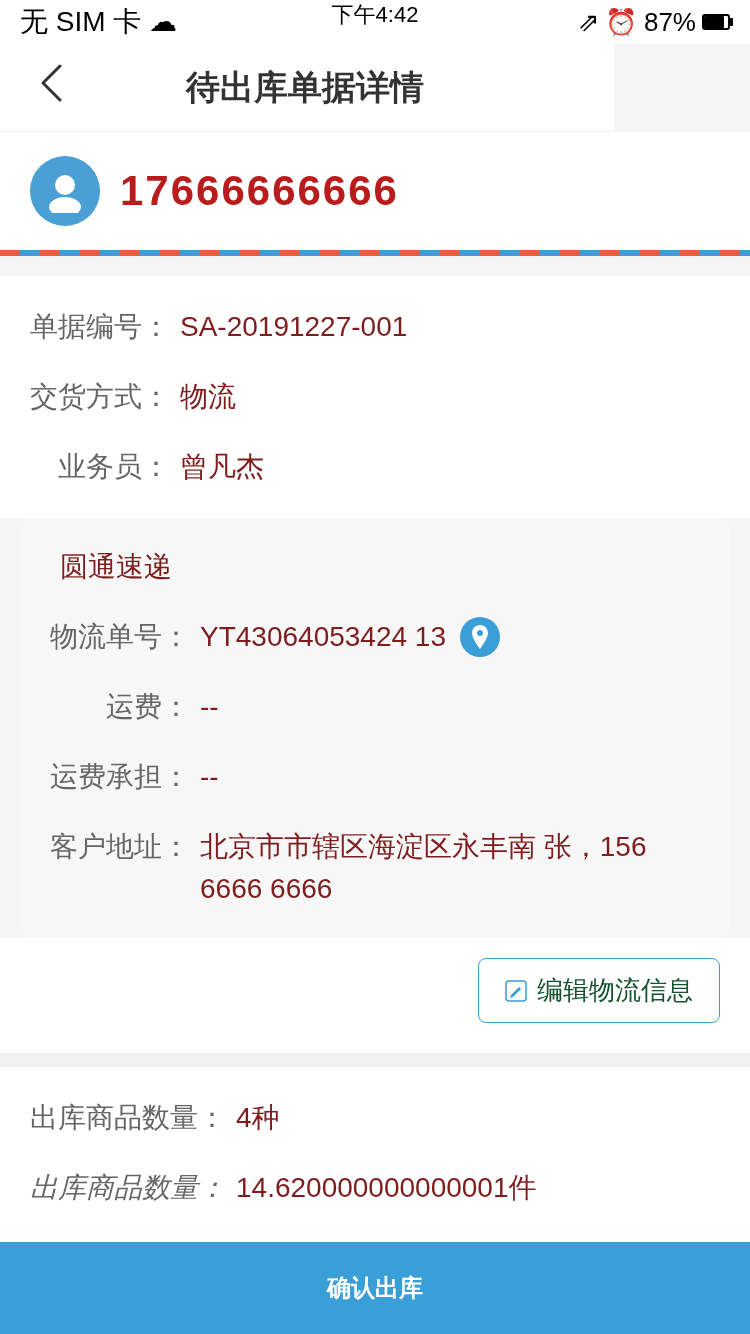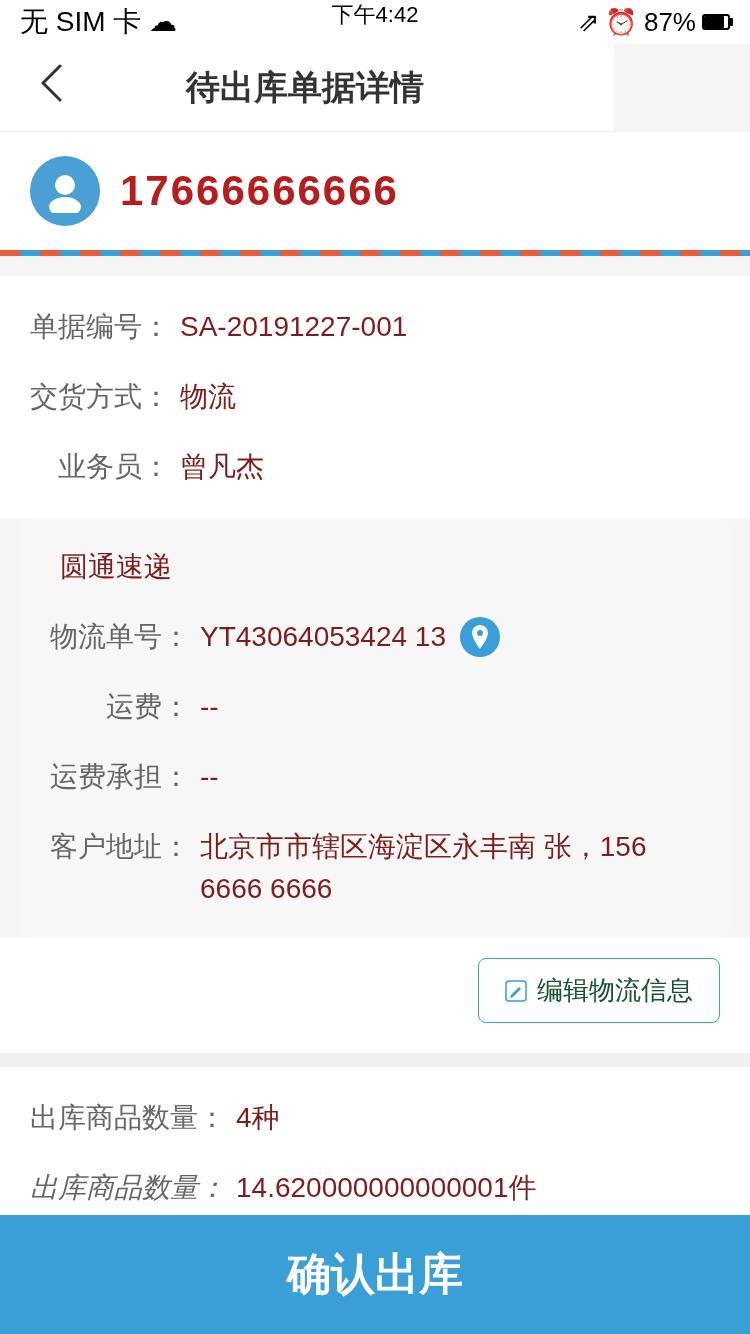--- a/index.html
+++ b/index.html
@@ -215,21 +215,21 @@
       bottom: 0;
       left: 0;
       width: 750px;
       background: #3a9fd6;
       padding: 30px 40px;
       display: flex;
       justify-content: center;
     }
     .confirm-btn {
       color: #fff;
-      font-size: 44px;
+      font-size: 24px;
       font-weight: 600;
       background: transparent;
       border: none;
       cursor: pointer;
     }
   </style>
 </head>
 <body>
 
 <div class="status-bar">

